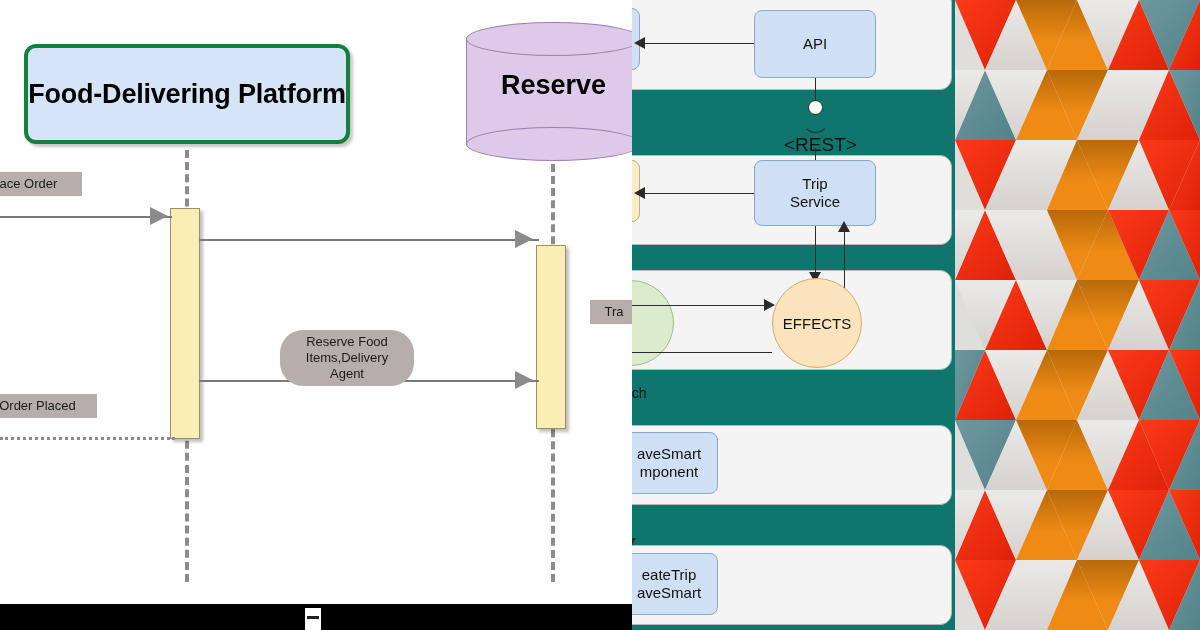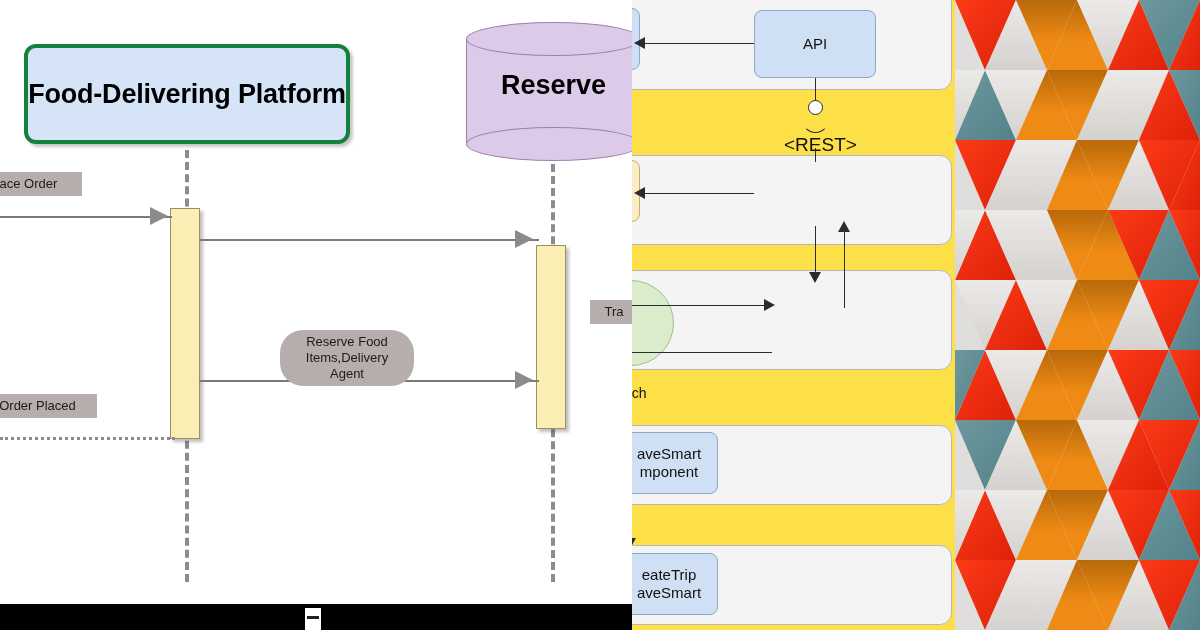--- a/index.html
+++ b/index.html
@@ -142,21 +142,21 @@
   #bar-glyph::after {
     content: "";
     position: absolute; left: 2px; top: 8px;
     width: 12px; height: 3px; background: #222;
   }
 
   
   #panel-architecture {
     position: absolute; left: 632px; top: 0;
     width: 323px; height: 630px;
-    background: #fde047;
+    background: #0f766e;
     overflow: hidden;
   }
   .lane {
     position: absolute;
     left: -20px;
     width: 340px;
     background: #f4f4f4;
     border: 1px solid #b7b7b7;
     border-radius: 12px;
   }
@@ -344,30 +344,33 @@
       <div class="rest-socket"></div>
       <div class="rest-ball"></div>
     </div>
     <div id="rest-label">&lt;REST&gt;</div>
 
     <div class="v-line" id="a-rest-v"></div>
 
     <div class="h-line" id="a-trip-h"></div>
     <div class="head-left" id="a-trip-hd"></div>
 
+    <div class="node-box" id="node-trip">Trip
+Service</div>
 
     <div class="v-line" id="a-trip-dv"></div>
     <div class="head-down" id="a-trip-dh"></div>
     <div class="v-line" id="a-eff-uv"></div>
     <div class="head-up" id="a-eff-uh"></div>
 
     <div class="h-line" id="a-green-in"></div>
     <div class="head-right" id="a-green-inh"></div>
     <div class="h-line" id="a-green-out"></div>
 
+    <div class="circle-node" id="node-effects">EFFECTS</div>
 
     <div id="dispatch-label">atch</div>
 
     <div class="node-box" id="node-save">aveSmart
 mponent</div>
 
     <div class="head-down" id="a-save-vh"></div>
 
     <div class="node-box" id="node-create">eateTrip
 aveSmart</div>

